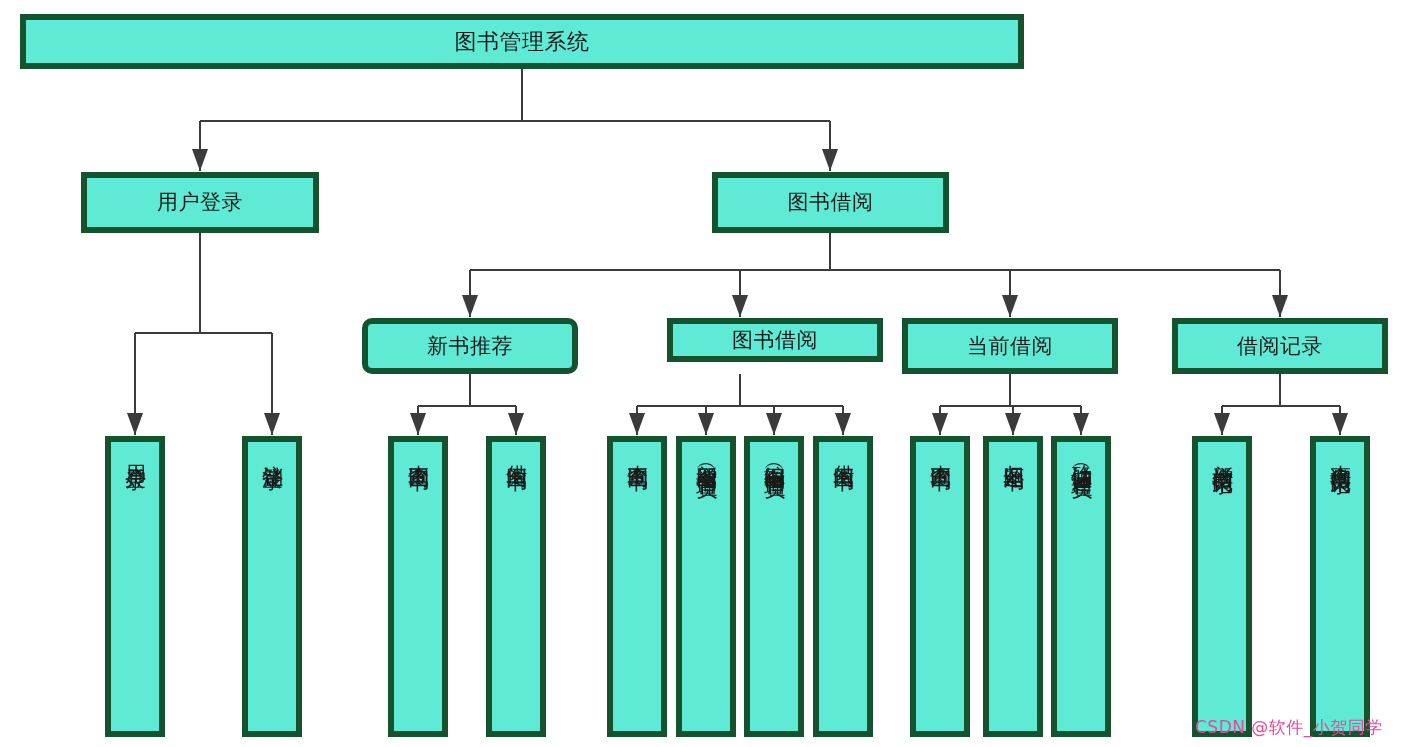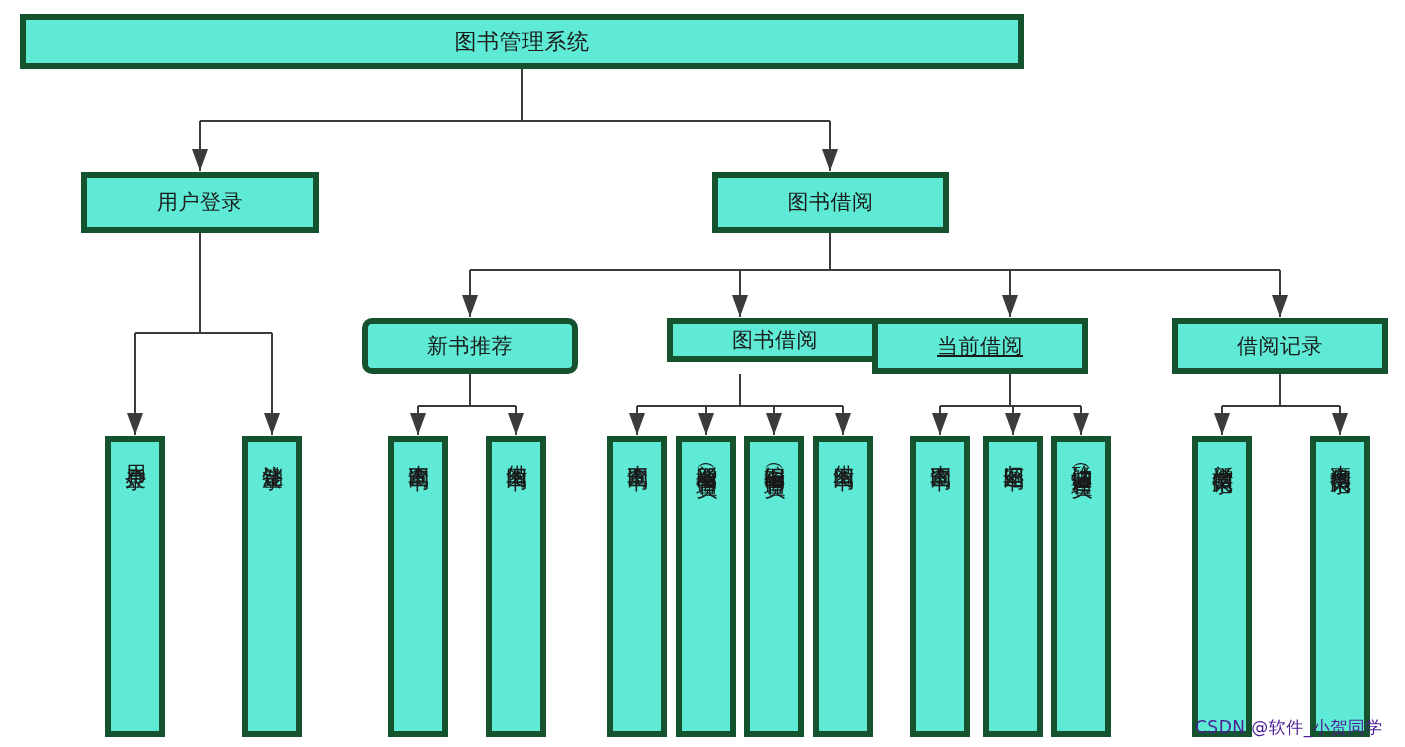--- a/index.html
+++ b/index.html
@@ -134,21 +134,21 @@
       </div>
       <div class="node horizontal" style="left: 712px; top: 172px; width: 237px; height: 61px;">
         <span class="node-label">图书借阅</span>
       </div>
       <div class="node horizontal" style="left: 362px; top: 318px; width: 216px; height: 56px; border-radius: 10px;">
         <span class="node-label">新书推荐</span>
       </div>
       <div class="node horizontal" style="left: 667px; top: 318px; width: 216px; height: 44px;">
         <span class="node-label">图书借阅</span>
       </div>
-      <div class="node horizontal" style="left: 872px; top: 318px; width: 216px; height: 56px; text-decoration: underline;">
+      <div class="node horizontal" style="left: 902px; top: 318px; width: 216px; height: 56px;">
         <span class="node-label">当前借阅</span>
       </div>
       <div class="node horizontal" style="left: 1172px; top: 318px; width: 216px; height: 56px;">
         <span class="node-label">借阅记录</span>
       </div>
       <div class="node vertical" style="left: 105px; top: 436px; width: 60px; height: 301px;">
         <span class="node-label">用户登录</span>
       </div>
       <div class="node vertical" style="left: 242px; top: 436px; width: 60px; height: 301px;">
         <span class="node-label">注销登录</span>
@@ -180,14 +180,14 @@
       <div class="node vertical" style="left: 1051px; top: 436px; width: 60px; height: 301px;">
         <span class="node-label">确认归还（管理员）</span>
       </div>
       <div class="node vertical" style="left: 1192px; top: 436px; width: 60px; height: 301px;">
         <span class="node-label">新增借阅记录</span>
       </div>
       <div class="node vertical" style="left: 1310px; top: 436px; width: 60px; height: 301px;">
         <span class="node-label">查询借阅记录</span>
       </div>
     </div>
-  <div class="watermark" style="left: 1195px; top: 716px; color: #4c1d95;">CSDN @软件_小贺同学</div>
+  <div class="watermark" style="left: 1195px; top: 716px; color: #ec4899;">CSDN @软件_小贺同学</div>
 </div>
 
 </body></html>

